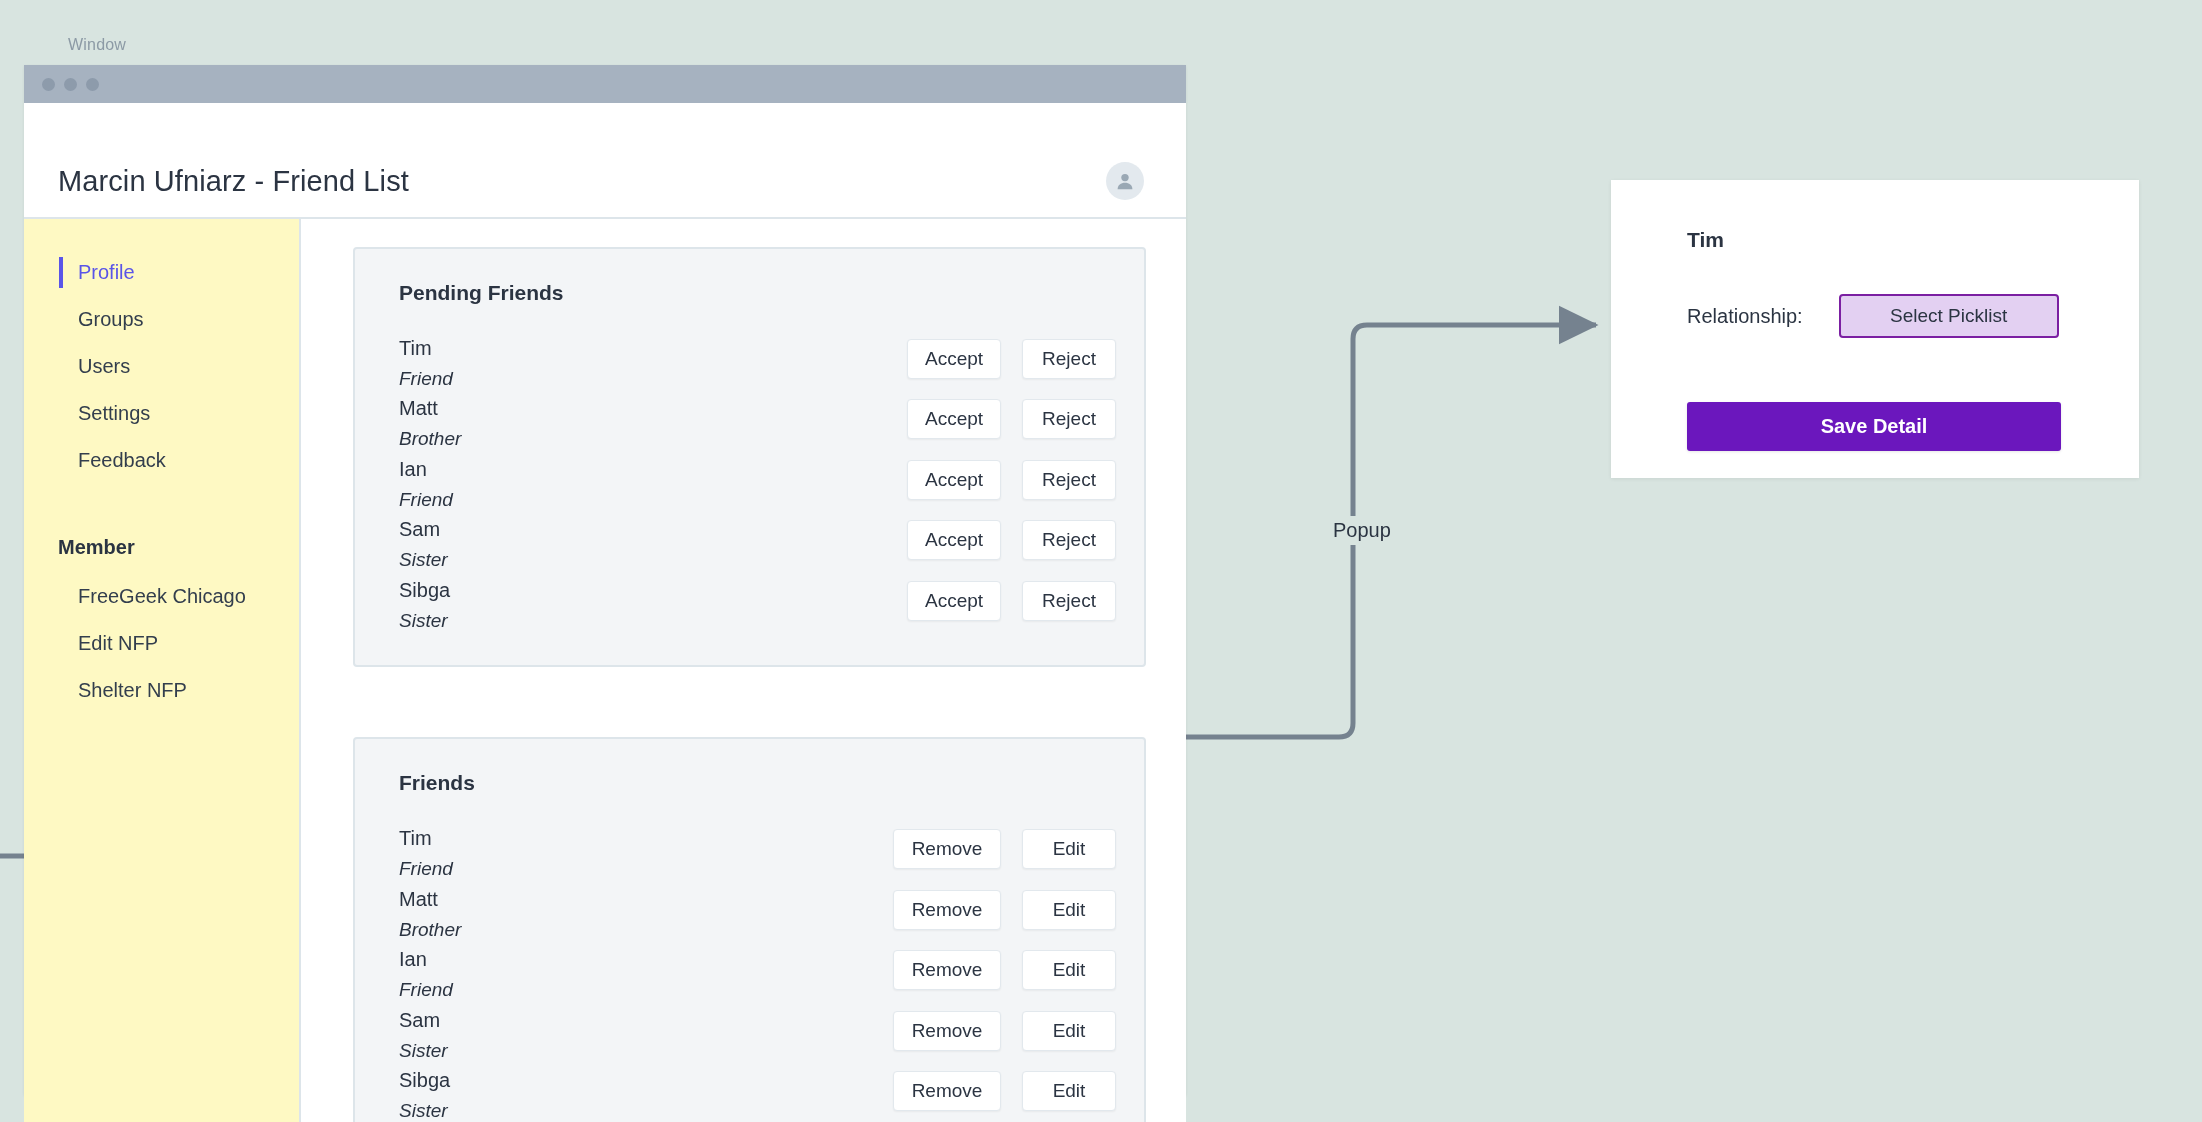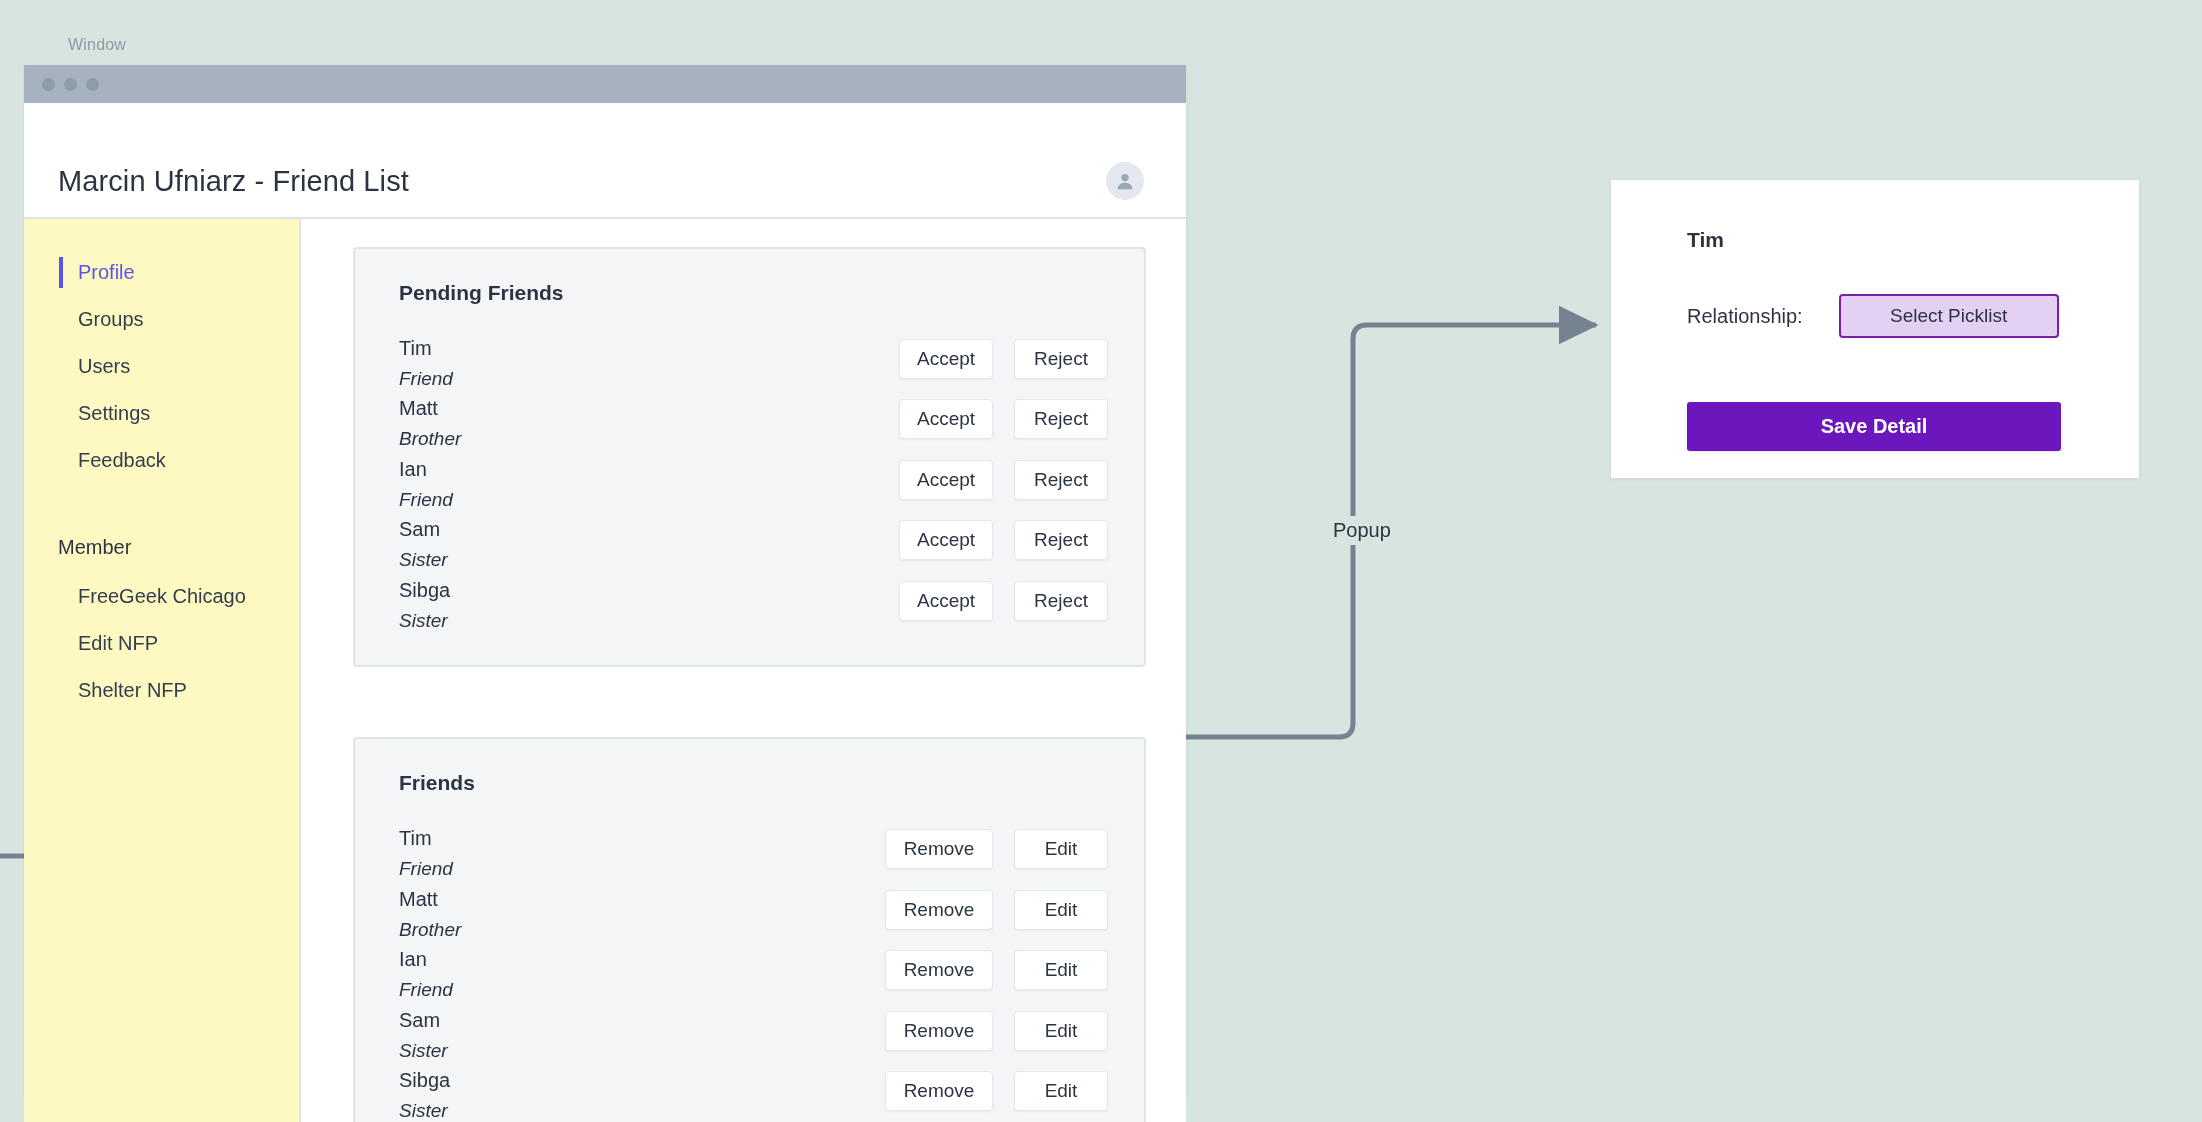--- a/index.html
+++ b/index.html
@@ -105,21 +105,21 @@
     content: "";
     position: absolute;
     left: 35px;
     top: 8px;
     bottom: 8px;
     width: 4px;
     background: #5a55e8;
   }
   .section-title {
     font-size: 20px;
-    font-weight: normal;
+    font-weight: bold;
     color: #2b3442;
     padding: 0 0 0 34px;
     margin-top: 52px;
     margin-bottom: 14px;
   }
   .org-item {
     padding: 12px 0 12px 54px;
     font-size: 20px;
     color: #333e4d;
   }
@@ -129,21 +129,21 @@
     flex: 1;
     background: #fff;
     padding: 28px 40px 0 52px;
     position: relative;
   }
 
   .panel {
     background: #f3f5f7;
     border: 2px solid #dde5ea;
     border-radius: 4px;
-    padding: 32px 36px 30px 44px;
+    padding: 32px 28px 30px 44px;
     position: relative;
   }
   .panel + .panel { margin-top: 70px; }
   .panel.friends { height: 424px; }
 
   .panel-title {
     font-size: 21px;
     font-weight: bold;
     color: #2b3442;
     margin-bottom: 28px;

